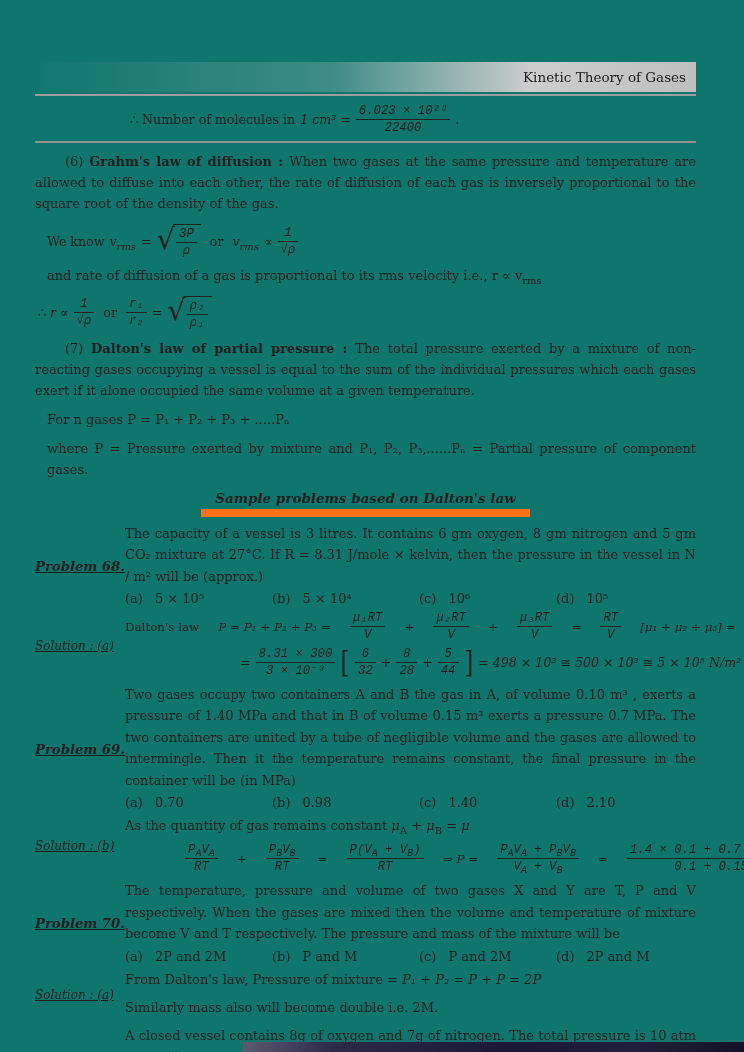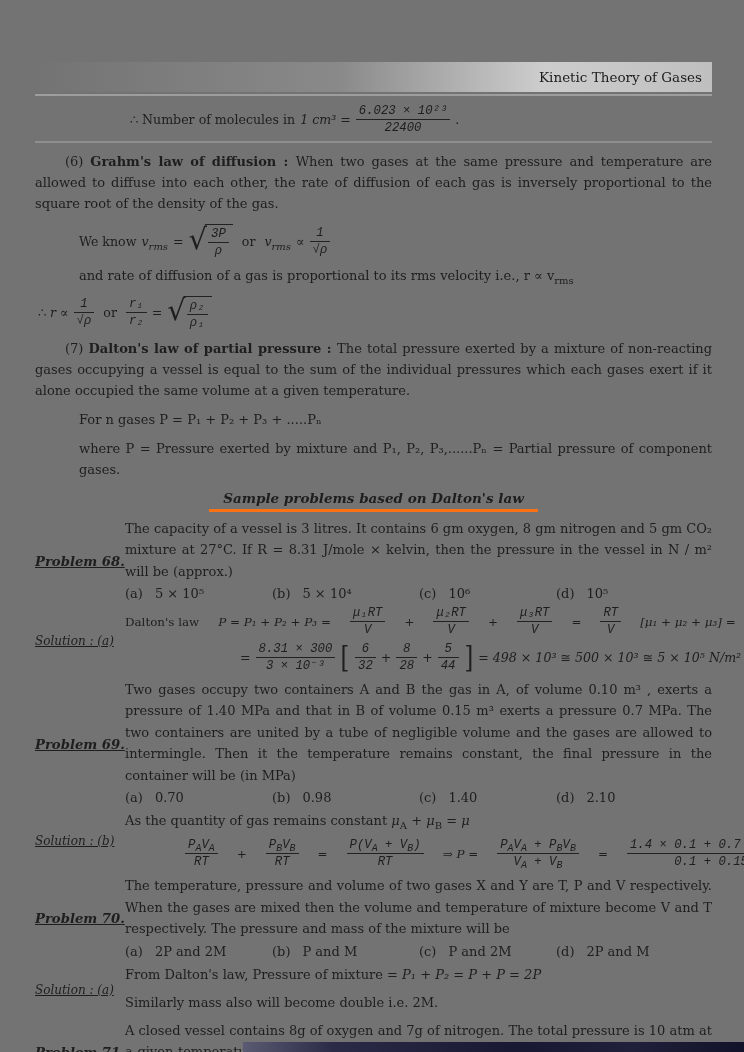--- a/index.html
+++ b/index.html
@@ -1,19 +1,19 @@
 <!DOCTYPE html>
 <html><head>
 <meta charset="utf-8">
 <style>
   html,body{margin:0;padding:0;background:#e8e8e8;}
   .page{
-    position:relative;width:744px;height:1052px;margin:0 auto;background:#737373;
+    position:relative;width:744px;height:1052px;margin:0 auto;background:#0f766e;
     font-family:"DejaVu Serif","DejaVu Sans",serif;color:#1e1e1e;
-    padding:62px 32px 0 35px;box-sizing:border-box;overflow:hidden;font-size:13px;
+    padding:62px 48px 0 35px;box-sizing:border-box;overflow:hidden;font-size:13px;
   }
   .hdrbar{
     height:30px;line-height:30px;text-align:right;padding-right:10px;
     background:linear-gradient(90deg,rgba(255,255,255,0) 0%,rgba(205,205,205,0.25) 45%,#cdcdcd 75%,#bfbfbf 100%);
     font-size:13.5px;color:#1c1c1c;
   }
   .rule{border-top:2px solid #9d9d9d;height:0;margin-top:2px;}
   .rule2{border-top:2px solid #8f8f8f;}
   
   .mline{display:flex;align-items:center;gap:5px;white-space:nowrap;font-style:italic;font-size:12.6px;}
@@ -23,24 +23,24 @@
   .frac .fb{display:block;padding:1px 3px 0;}
   .sqrt{display:inline-flex;align-items:center;}
   .rad{font-size:29px;line-height:0.8;margin-right:-2px;font-style:normal;transform:translateY(-2px);}
   .sqbody{border-top:1.4px solid #222;padding:2px 4px 0 3px;}
   .sqbody .frac .ft{border-bottom:1px solid #222;}
   .br{font-size:30px;line-height:0;font-weight:400;display:inline-block;transform:scaleX(0.75);margin:0 -1px;font-style:normal;}
   sub{font-size:10px;line-height:0;}
   
   .para{margin:8px 0 0 0;text-align:justify;text-indent:30px;line-height:21px;}
   .para b{font-weight:bold;}
-  .indent30{margin-left:44px;align-items:center;}
+  .indent30{margin-left:12px;align-items:center;}
   .sampwrap{text-align:center;margin:10px 0 4px 0;}
   .samphead{display:inline-block;font-weight:bold;font-style:italic;font-size:13.5px;
-    border-bottom:3px solid #f97316;padding:0 14px 3px;}
+    border-bottom:8px solid #f97316;padding:0 14px 3px;}
   
   .prow{display:flex;margin-top:6px;align-items:center;}
   .plab{width:90px;flex-shrink:0;padding-top:1px;}
   .plabtext{font-weight:bold;font-style:italic;text-decoration:underline;font-size:13.2px;}
   .sollabtext{font-style:italic;font-size:12px;text-decoration:underline;}
   .pbody{flex:1;min-width:0;}
   .ptext{margin:0;text-align:justify;line-height:21.5px;}
   .opts{display:flex;margin-top:2px;line-height:20px;}
   .opt{width:147px;}
   .opt:nth-child(3){width:137px;}

